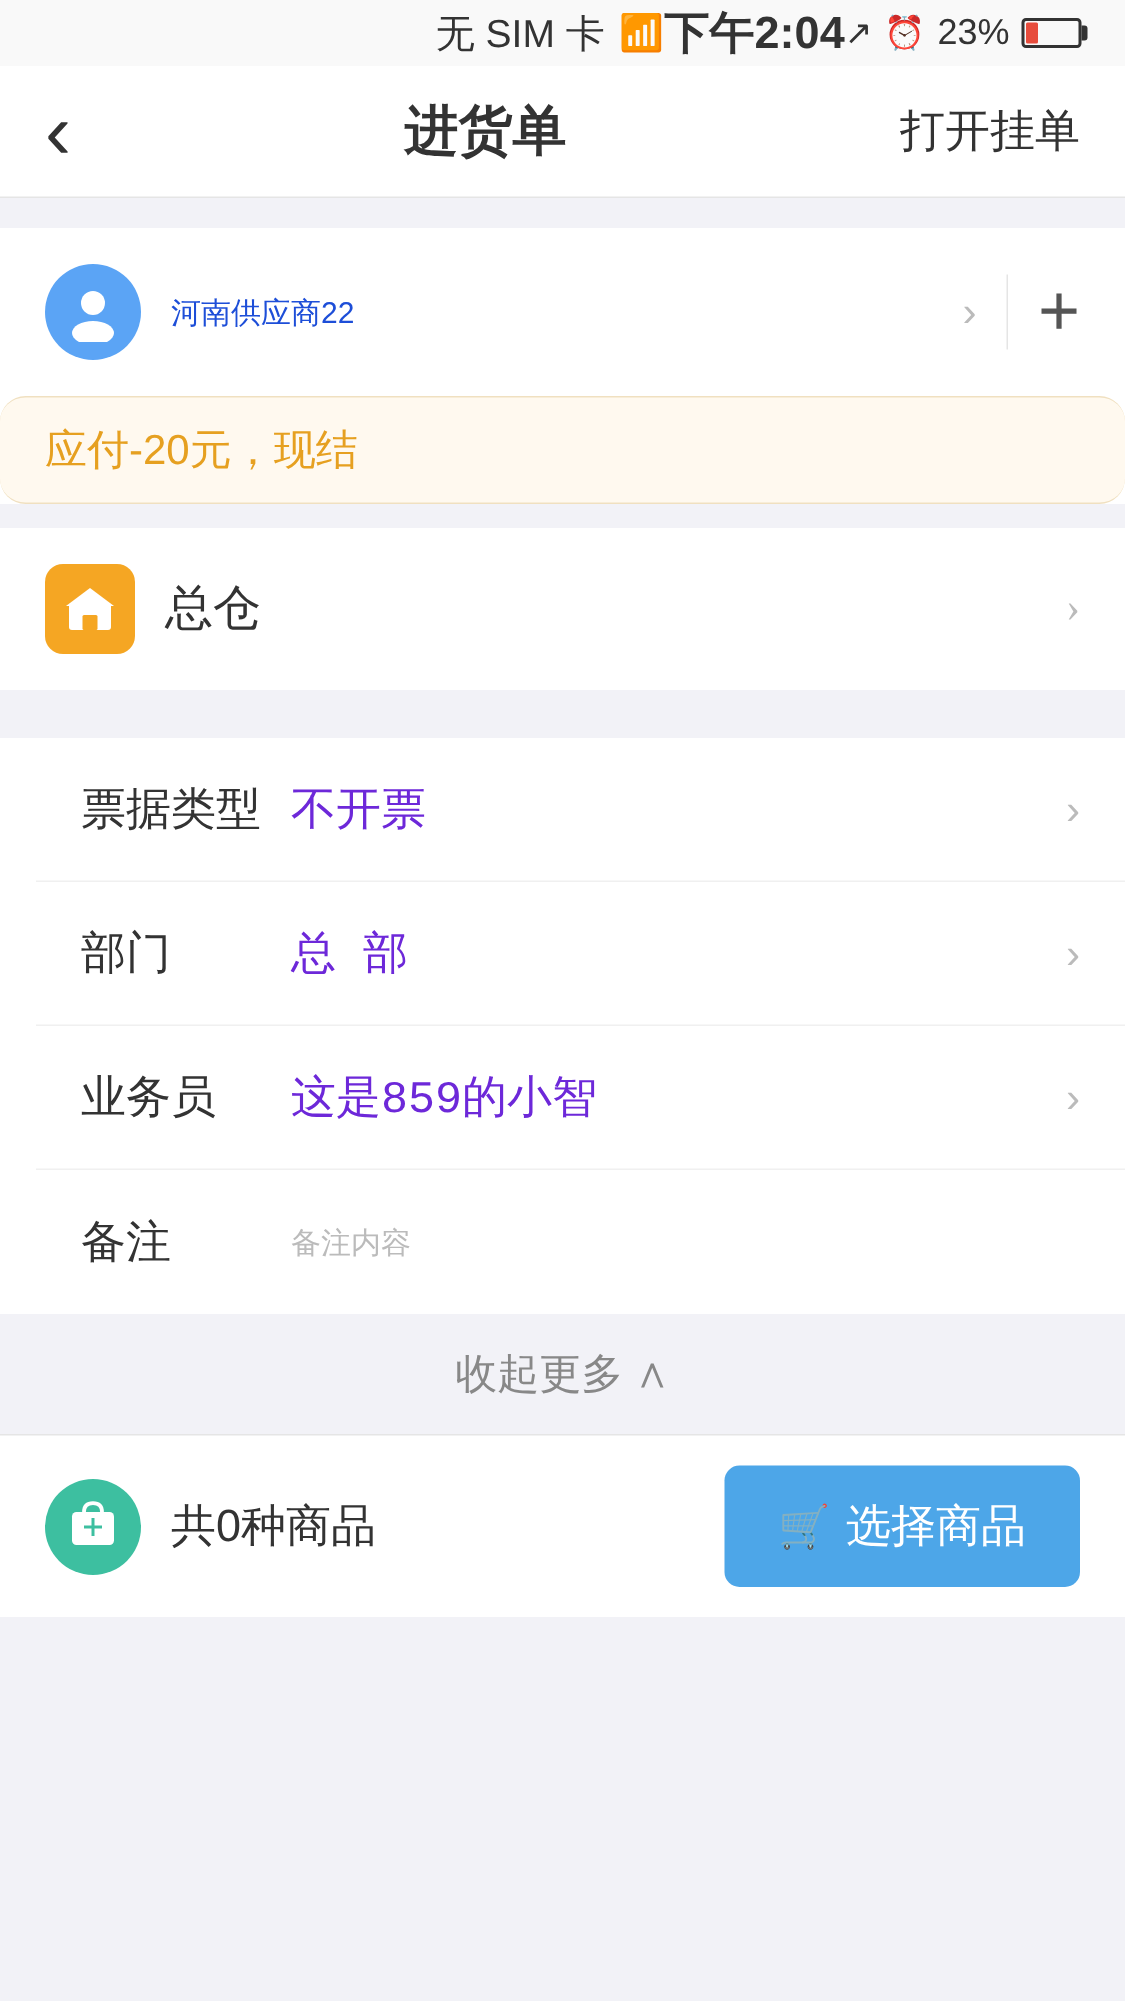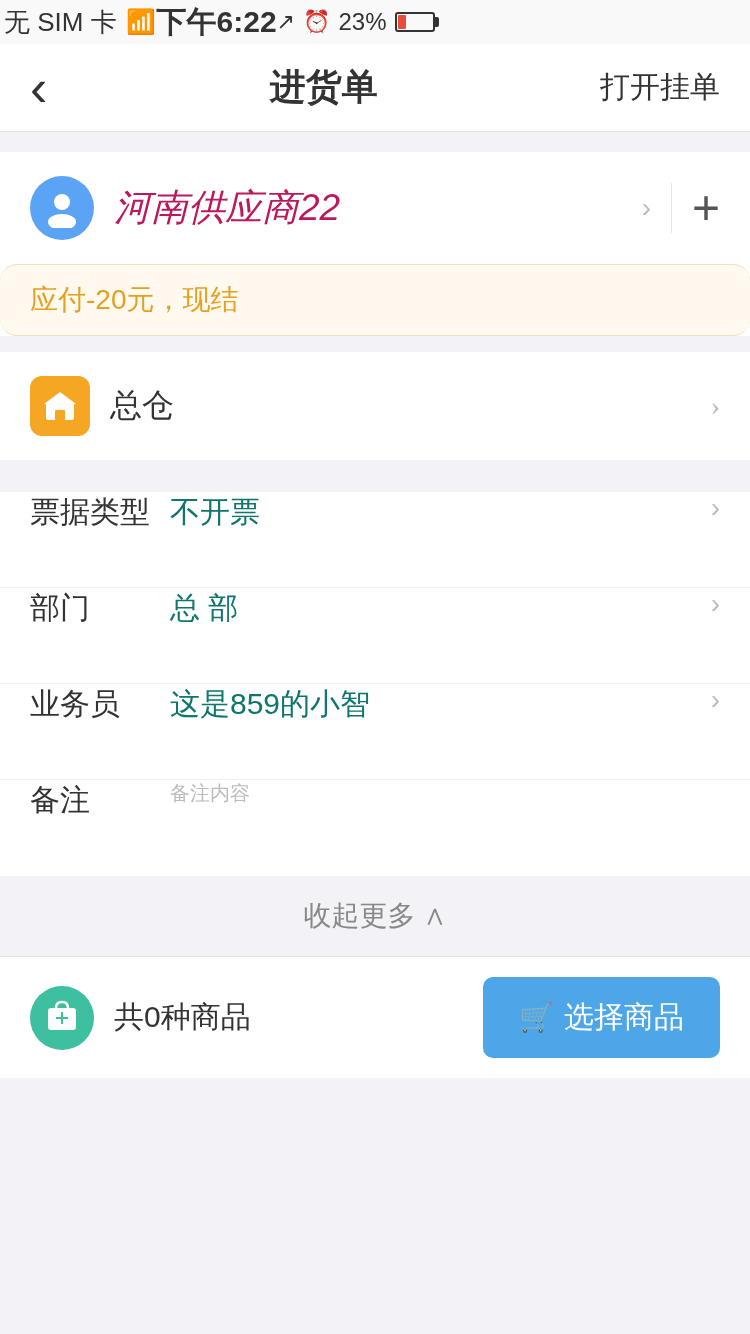--- a/index.html
+++ b/index.html
@@ -14,22 +14,22 @@
       color: #333;
     }
 
     
     .status-bar {
       width: 100%;
       height: 44px;
       background: #f9f9f9;
       display: flex;
       align-items: center;
-      justify-content: flex-start;
-      padding: 0 4px;
+      justify-content: flex-end;
+      padding: 0 29px;
       font-size: 26px;
       font-weight: 500;
     }
     .status-left {
       display: flex;
       align-items: center;
       gap: 10px;
     }
     .status-right {
       display: flex;
@@ -97,23 +97,22 @@
       justify-content: center;
       margin-right: 20px;
       flex-shrink: 0;
     }
     .supplier-avatar svg {
       width: 40px;
       height: 40px;
     }
     .supplier-name {
       flex: 1;
-      font-size: 37px;
-      color: #be185d;
-      font-style: italic;
+      font-size: 20px;
+      color: #1d4ed8;
     }
     .chevron {
       color: #bbb;
       font-size: 28px;
       margin-right: 0;
     }
     .divider-vertical {
       width: 1px;
       height: 50px;
       background: #e5e5e5;
@@ -172,37 +171,40 @@
       color: #333;
     }
 
     
     .form-section {
       background: #fff;
       margin-top: 16px;
     }
     .form-row {
       display: flex;
+      align-items: center;
       padding: 0 30px;
       height: 96px;
       border-bottom: 1px solid #f0f0f0;
+      margin-left: 24px;
     }
     .form-row:last-child {
       border-bottom: none;
     }
     .form-label {
       font-size: 30px;
       color: #333;
       width: 140px;
       flex-shrink: 0;
     }
     .form-value {
       flex: 1;
       font-size: 30px;
-      color: #0f766e;
+      color: #6d28d9;
+      font-family: Liberation Mono, monospace;
     }
     .form-placeholder {
       flex: 1;
       font-size: 20px;
       color: #bbb;
     }
 
     
     .collapse-row {
       background: #f2f2f7;
@@ -298,21 +300,21 @@
     }
   </style>
 </head>
 <body>
 
 <div class="status-bar">
   <div class="status-left">
     <span>无 SIM 卡</span>
     <span class="wifi-icon">📶</span>
   </div>
-  <div style="font-size:30px;font-weight:600;">下午6:22</div>
+  <div style="font-size:30px;font-weight:600;">下午2:04</div>
   <div class="status-right">
     <span style="font-size:22px;">↗</span>
     <span style="font-size:22px;">⏰</span>
     <span style="font-size:24px;">23%</span>
     <span class="battery">
       <span class="battery-fill"></span>
     </span>
   </div>
 </div>
 

